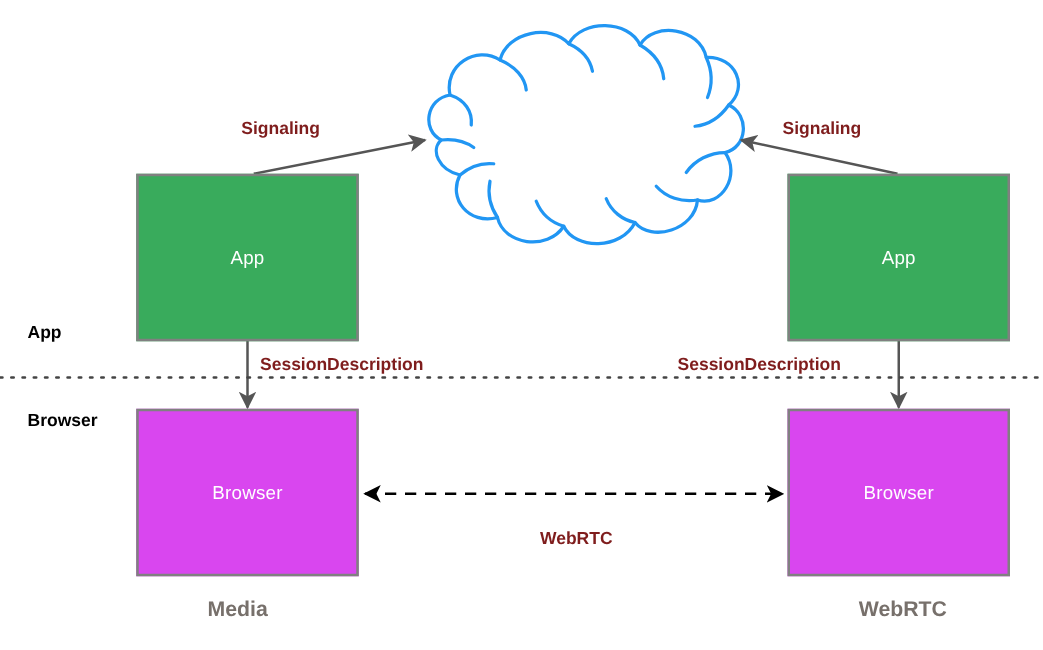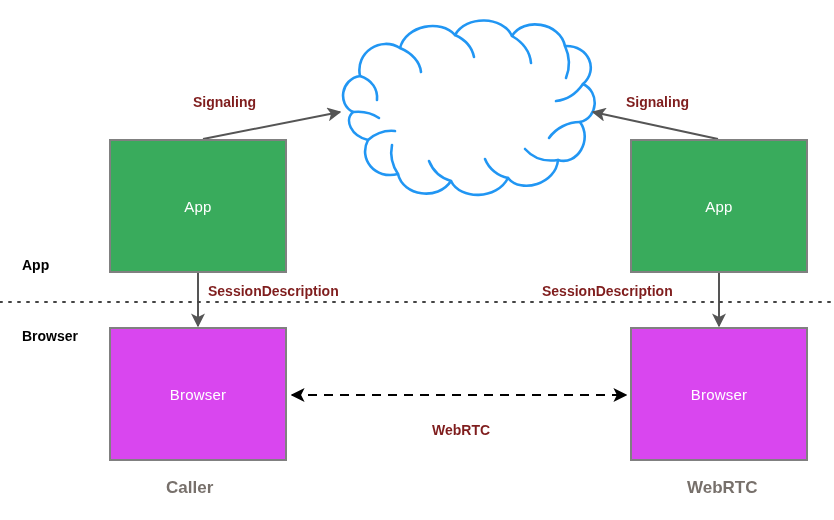--- a/index.html
+++ b/index.html
@@ -151,17 +151,17 @@
   <div class="edge-label" style="left:208px; top:283px;">SessionDescription</div>
 
   <div class="edge-label" style="left:542px; top:283px;">SessionDescription</div>
 
   <div class="edge-label" style="left:432px; top:422px;">WebRTC</div>
 
   <div class="layer-label" style="left:22px; top:257px;">App</div>
 
   <div class="layer-label" style="left:22px; top:328px;">Browser</div>
 
-  <div class="role-label" style="left:166px; top:478px;">Caller</div>
+  <div class="role-label" style="left:166px; top:478px;">Media</div>
 
   <div class="role-label" style="left:687px; top:478px;">WebRTC</div>
 
 </div>
 
 </body></html>

